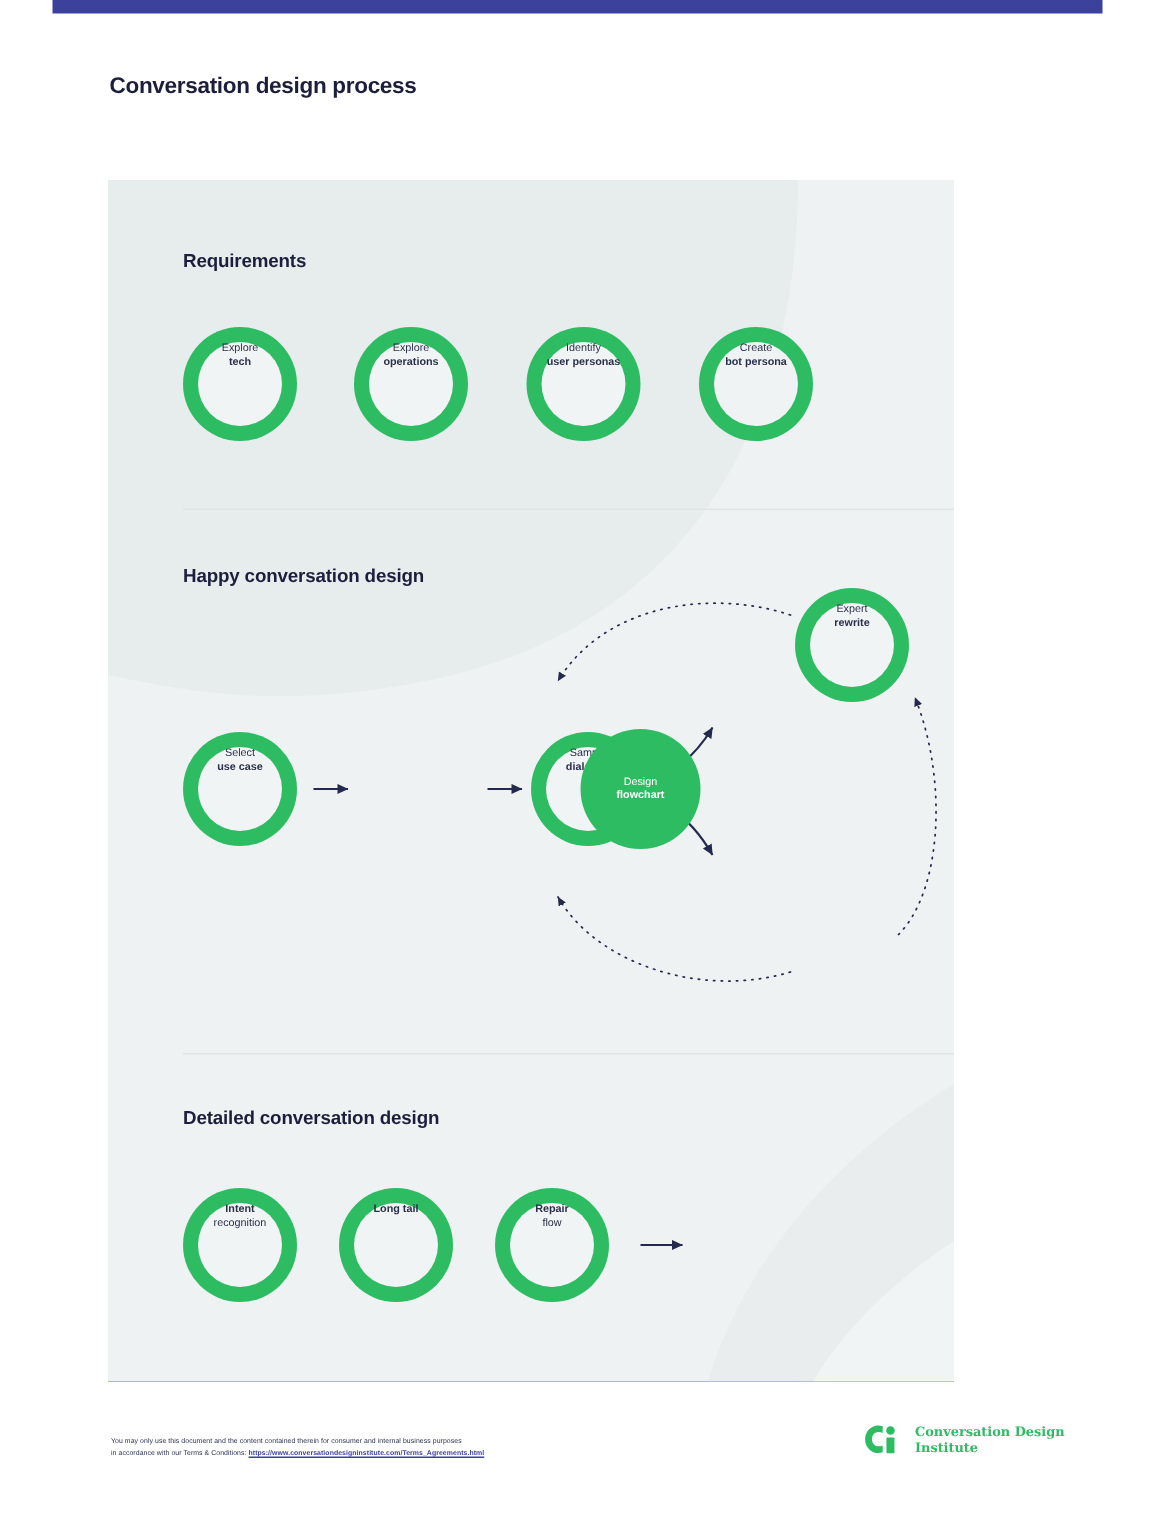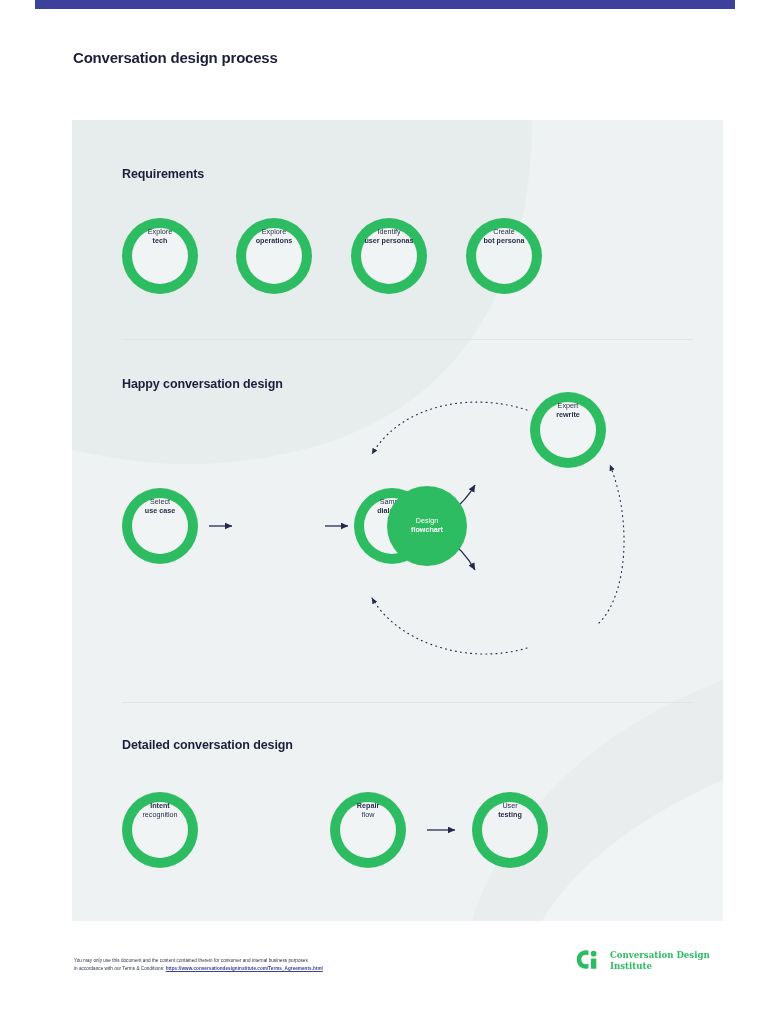--- a/index.html
+++ b/index.html
@@ -16,21 +16,21 @@
     background:#3c429b;
   }
   
   .page-title{
     position:absolute;left:73px;top:49px;
     font-size:15px;font-weight:bold;color:#1c1f3b;
     letter-spacing:-0.2px;
   }
   
   .card{
-    position:absolute;left:72px;top:120px;width:651px;height:801px;
+    position:absolute;left:72px;top:120px;width:564px;height:801px;
     background:#4d7c0f;
     overflow:hidden;
   }
   .card-svg{position:absolute;left:0;top:0;width:651px;height:801px;}
   .card-inner{position:absolute;left:0;top:0;width:651px;height:801px;}
 
   
   .sec-title{
     position:absolute;font-size:12.5px;font-weight:bold;color:#1c1f3b;
     letter-spacing:-0.1px;
@@ -223,38 +223,37 @@
 
     <div class="ring" style="left:50px;top:672px;width:76px;height:76px;">
       <div class="ring-hole" style="width:56px;height:56px;">
         <div class="lbl">
           <span class="b">Intent</span>
           <span class="n">recognition</span>
         </div>
       </div>
     </div>
 
+    <div class="ring" style="left:154px;top:672px;width:76px;height:76px;">
+      <div class="ring-hole" style="width:56px;height:56px;">
+        <div class="lbl">
+          <span class="b">Long tail</span>
+        </div>
+      </div>
+    </div>
 
     <div class="ring" style="left:258px;top:672px;width:76px;height:76px;">
       <div class="ring-hole" style="width:56px;height:56px;">
         <div class="lbl">
           <span class="b">Repair</span>
           <span class="n">flow</span>
         </div>
       </div>
     </div>
 
-    <div class="ring" style="left:400px;top:672px;width:76px;height:76px;">
-      <div class="ring-hole" style="width:56px;height:56px;background:#eff3f3;">
-        <div class="lbl">
-          <span class="n">User</span>
-          <span class="b">testing</span>
-        </div>
-      </div>
-    </div>
 
 
   </div>
 </div>
 
 <div class="footer-text">
   <div>You may only use this document and the content contained therein for consumer and internal business purposes</div>
   <div><span>in accordance with our Terms &amp; Conditions: </span><span class="footer-link">https://www.conversationdesigninstitute.com/Terms_Agreements.html</span></div>
 </div>
 

